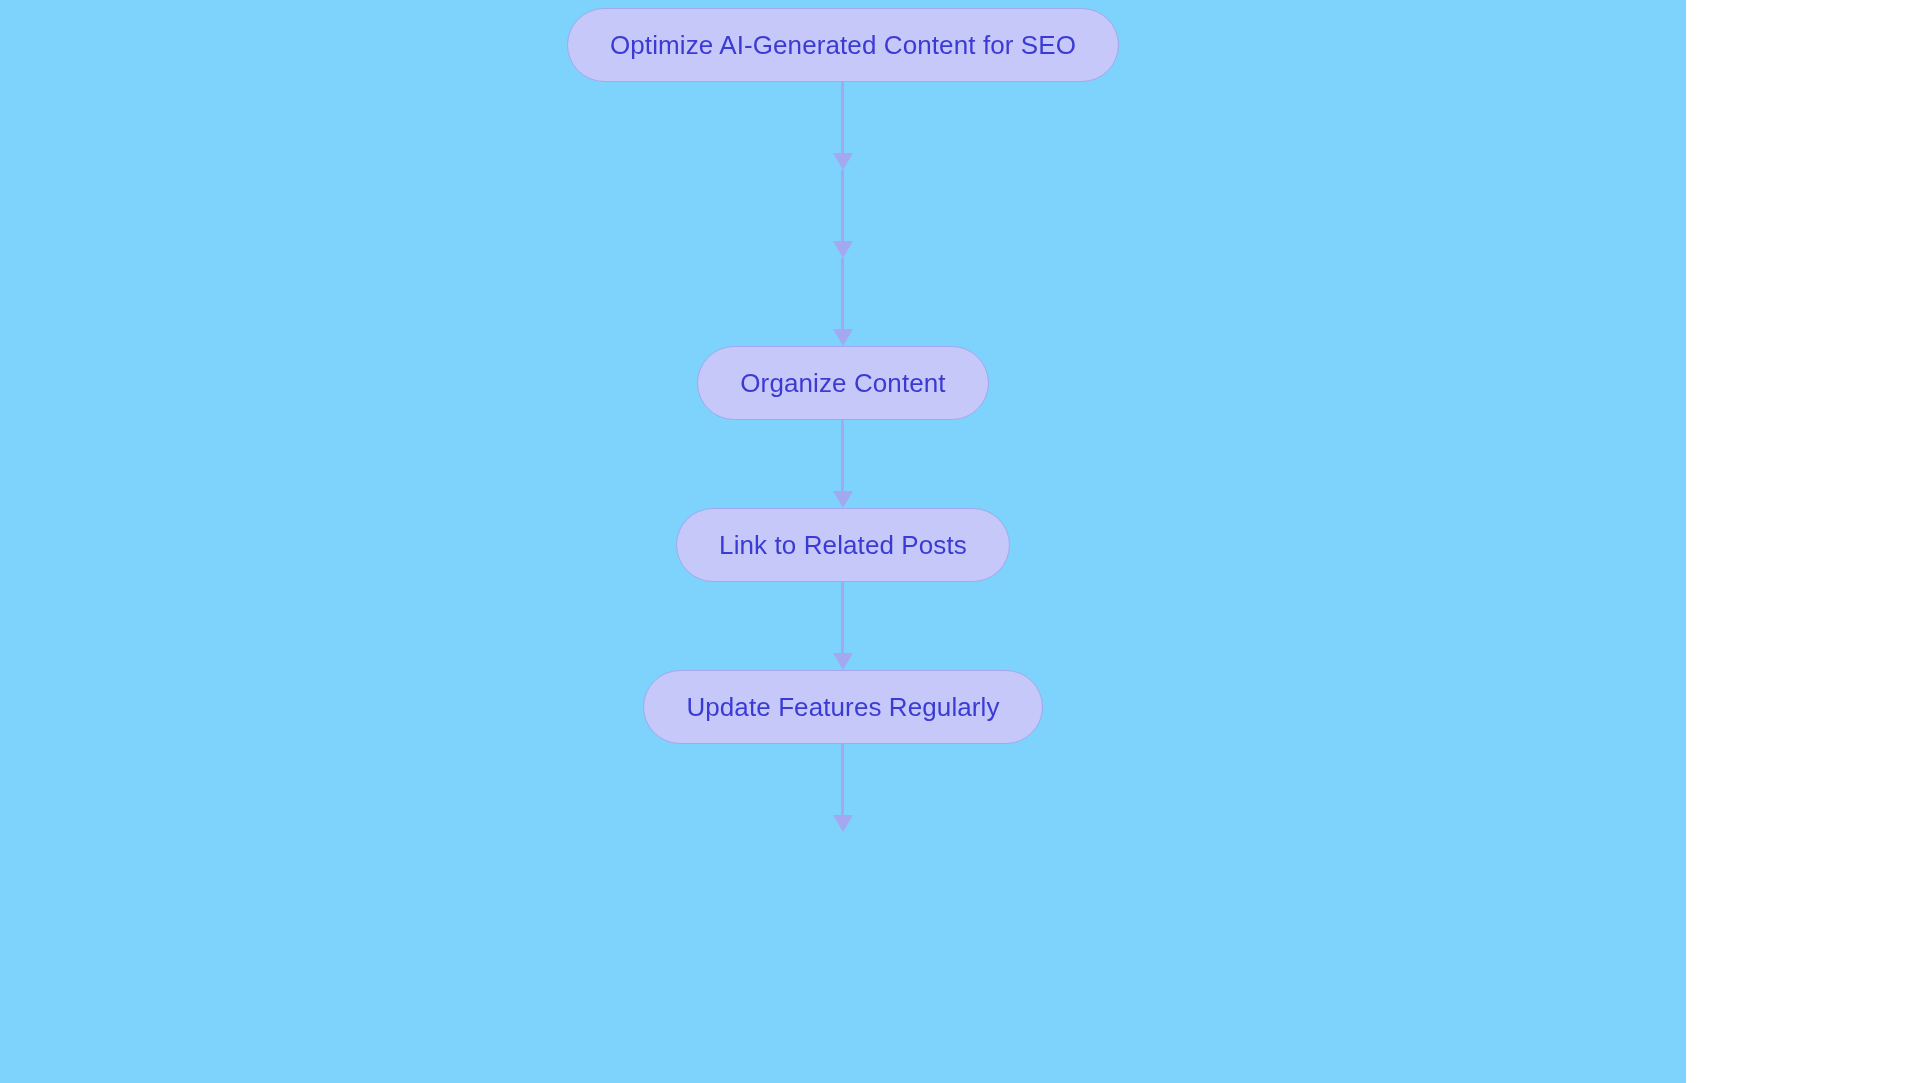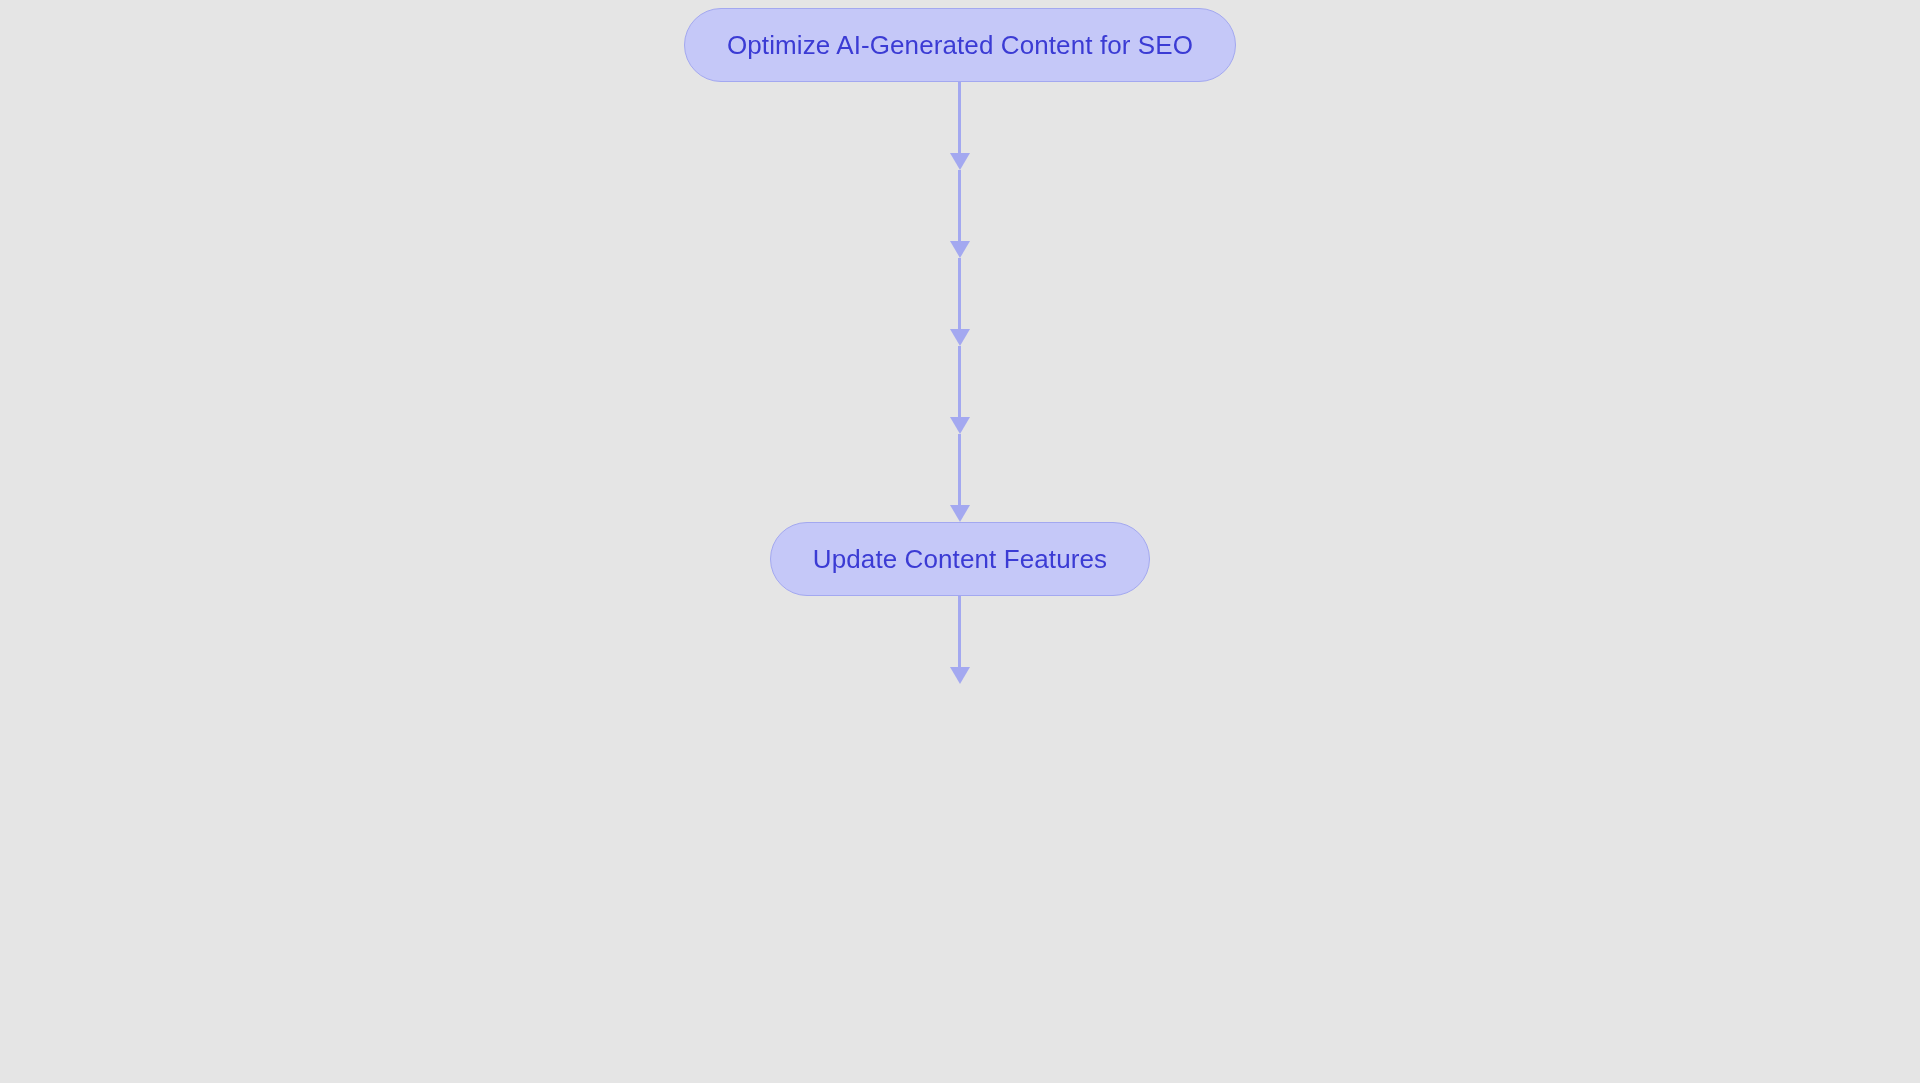--- a/index.html
+++ b/index.html
@@ -9,23 +9,23 @@
     height: 1083px;
     background: #ffffff;
     overflow: hidden;
   }
   body {
     font-family: "Liberation Sans", sans-serif;
   }
 
   #flowchart-canvas {
     position: relative;
-    width: 1920px;
+    width: 1686px;
     height: 1083px;
-    background: #e5e5e5;
+    background: #7dd3fc;
     display: flex;
     flex-direction: column;
     align-items: center;
     justify-content: flex-start;
     text-align: right;
   }
 
   .flow-stack {
     display: flex;
     flex-direction: column;
@@ -101,34 +101,40 @@
       <div class="connector-line"></div>
       <div class="connector-head"></div>
     </div>
 
 
     <div class="flow-connector">
       <div class="connector-line"></div>
       <div class="connector-head"></div>
     </div>
 
-
-    <div class="flow-connector">
-      <div class="connector-line"></div>
-      <div class="connector-head"></div>
+    <div class="flow-node">
+      <span class="flow-node-label">Organize Content</span>
     </div>
-
 
     <div class="flow-connector">
       <div class="connector-line"></div>
       <div class="connector-head"></div>
     </div>
 
     <div class="flow-node">
-      <span class="flow-node-label">Update Content Features</span>
+      <span class="flow-node-label">Link to Related Posts</span>
+    </div>
+
+    <div class="flow-connector">
+      <div class="connector-line"></div>
+      <div class="connector-head"></div>
+    </div>
+
+    <div class="flow-node">
+      <span class="flow-node-label">Update Features Regularly</span>
     </div>
 
     <div class="flow-connector">
       <div class="connector-line"></div>
       <div class="connector-head"></div>
     </div>
 
 
   </div>
 </div>

